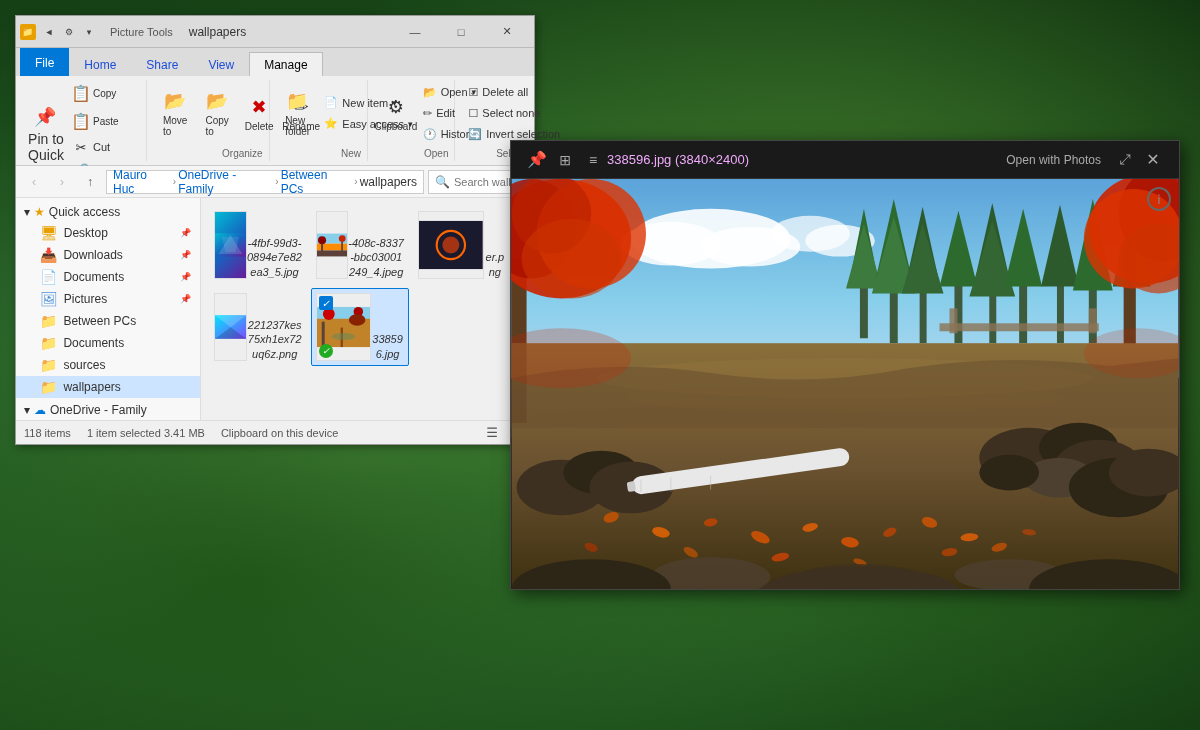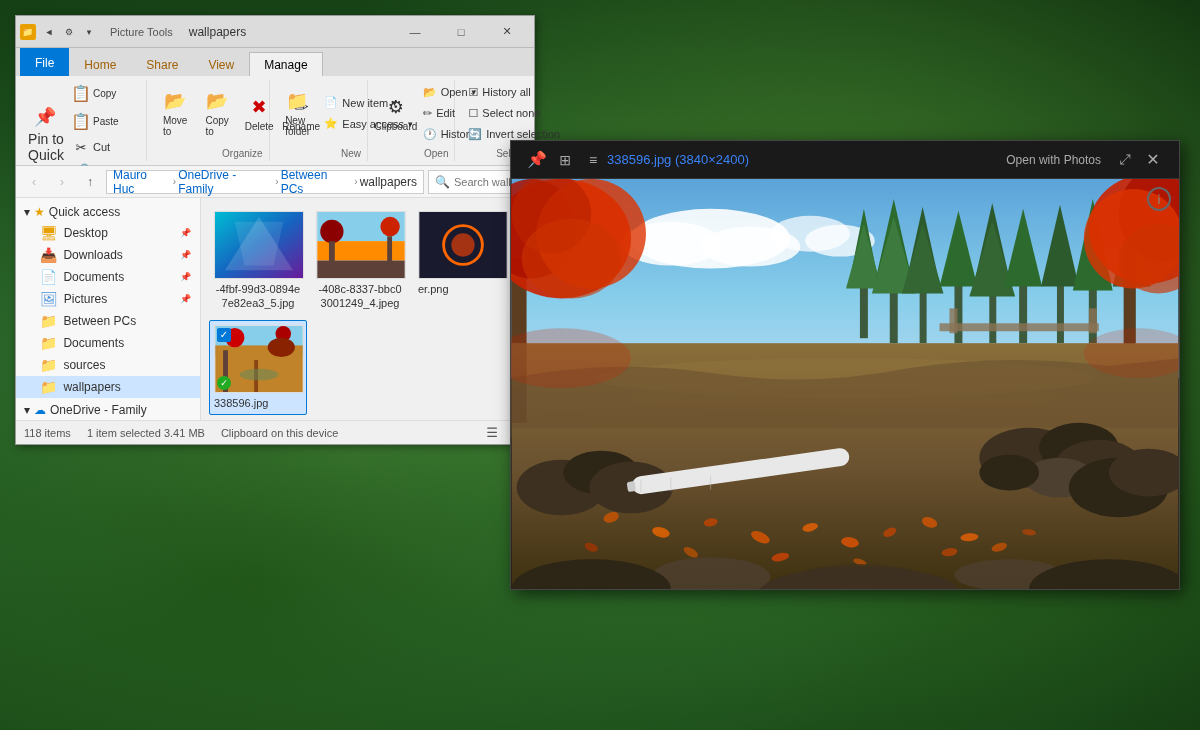--- a/index.html
+++ b/index.html
@@ -126,21 +126,21 @@
     }
     .ribbon-tab {
       padding: 4px 14px;
       font-size: 12px;
       cursor: pointer;
       border: 1px solid transparent;
       border-bottom: none;
       height: 24px;
       display: flex;
       align-items: center;
-      color: #a16207;
+      color: #1d4ed8;
     }
     .ribbon-tab.file {
       background: #0078d7;
       color: white;
       height: 28px;
     }
     .ribbon-tab.manage {
       background: #f0f0f0;
       border-color: #bbb;
       color: #000;
@@ -344,27 +344,28 @@
     .file-grid {
       display: flex;
       flex-wrap: wrap;
       padding: 8px;
       gap: 4px;
       align-content: flex-start;
     }
     .file-item {
       width: 98px;
       display: flex;
-      flex-direction: column;
-      align-items: flex-start;
+      flex-direction: row;
+      align-items: flex-end;
       padding: 4px;
       cursor: pointer;
       border: 1px solid transparent;
       border-radius: 2px;
       position: relative;
+      font-style: italic;
     }
     .file-item.selected { background: #cce4ff; border-color: #0078d7; }
     .file-thumb {
       width: 90px;
       height: 68px;
       border: 1px solid #ddd;
       overflow: hidden;
       position: relative;
       display: flex;
       align-items: center;
@@ -477,21 +478,21 @@
       height: 38px;
       background: #1a1a1a;
       display: flex;
       align-items: center;
       padding: 0 12px;
       flex-shrink: 0;
       border-bottom: 1px solid #333;
     }
     .viewer-title {
       flex: 1;
-      color: #3b82f6;
+      color: #f0abfc;
       font-size: 13px;
     }
     .viewer-ctrl-btn {
       width: 28px;
       height: 28px;
       border: none;
       background: transparent;
       cursor: pointer;
       display: flex;
       align-items: center;
@@ -701,21 +702,21 @@
         </div>
       </div>
       <div class="ribbon-group-label">Open</div>
     </div>
 
     <div class="ribbon-group">
       <div class="ribbon-group-content">
         <div style="display:flex;flex-direction:column;gap:2px">
           <div class="ribbon-small-btn">
             <span>☑</span>
-            <span>History all</span>
+            <span>Delete all</span>
           </div>
           <div class="ribbon-small-btn">
             <span>☐</span>
             <span>Select none</span>
           </div>
           <div class="ribbon-small-btn">
             <span>🔄</span>
             <span>Invert selection</span>
           </div>
         </div>
@@ -840,20 +841,36 @@
             <div class="file-thumb">
               <svg class="thumb-svg" viewBox="0 0 90 68" xmlns="http://www.w3.org/2000/svg">
                 <rect width="90" height="68" fill="#1a1a2e"></rect>
                 <circle cx="45" cy="34" r="20" fill="none" stroke="#ff6600" stroke-width="3"></circle>
                 <circle cx="45" cy="34" r="12" fill="#ff4400" opacity="0.6"></circle>
               </svg>
             </div>
             <div class="file-name">er.png</div>
           </div>
 
+          <div class="file-item">
+            <div class="file-thumb">
+              <svg class="thumb-svg" viewBox="0 0 90 68" xmlns="http://www.w3.org/2000/svg">
+                <defs>
+                  <linearGradient id="g2" x1="0%" y1="0%" x2="100%" y2="100%">
+                    <stop offset="0%" style="stop-color:#00e5ff"></stop>
+                    <stop offset="100%" style="stop-color:#7c4dff"></stop>
+                  </linearGradient>
+                </defs>
+                <rect width="90" height="68" fill="url(#g2)"></rect>
+                <polygon points="0,0 45,35 90,0" fill="rgba(255,255,255,0.2)"></polygon>
+                <polygon points="0,68 45,35 90,68" fill="rgba(0,0,0,0.2)"></polygon>
+              </svg>
+            </div>
+            <div class="file-name">221237kes75xh1ex72uq6z.png</div>
+          </div>
 
           <div class="file-item selected">
             <div class="file-thumb">
               <div class="check-overlay">✓</div>
               <svg class="thumb-svg" viewBox="0 0 90 68" xmlns="http://www.w3.org/2000/svg">
                 <rect width="90" height="30" fill="#87ceeb"></rect>
                 <rect y="20" width="90" height="48" fill="#c0832a"></rect>
                 <circle cx="20" cy="12" r="10" fill="#cc0000"></circle>
                 <circle cx="70" cy="8" r="8" fill="#aa0000"></circle>
                 <rect x="8" y="25" width="5" height="43" fill="#5d4037"></rect>

